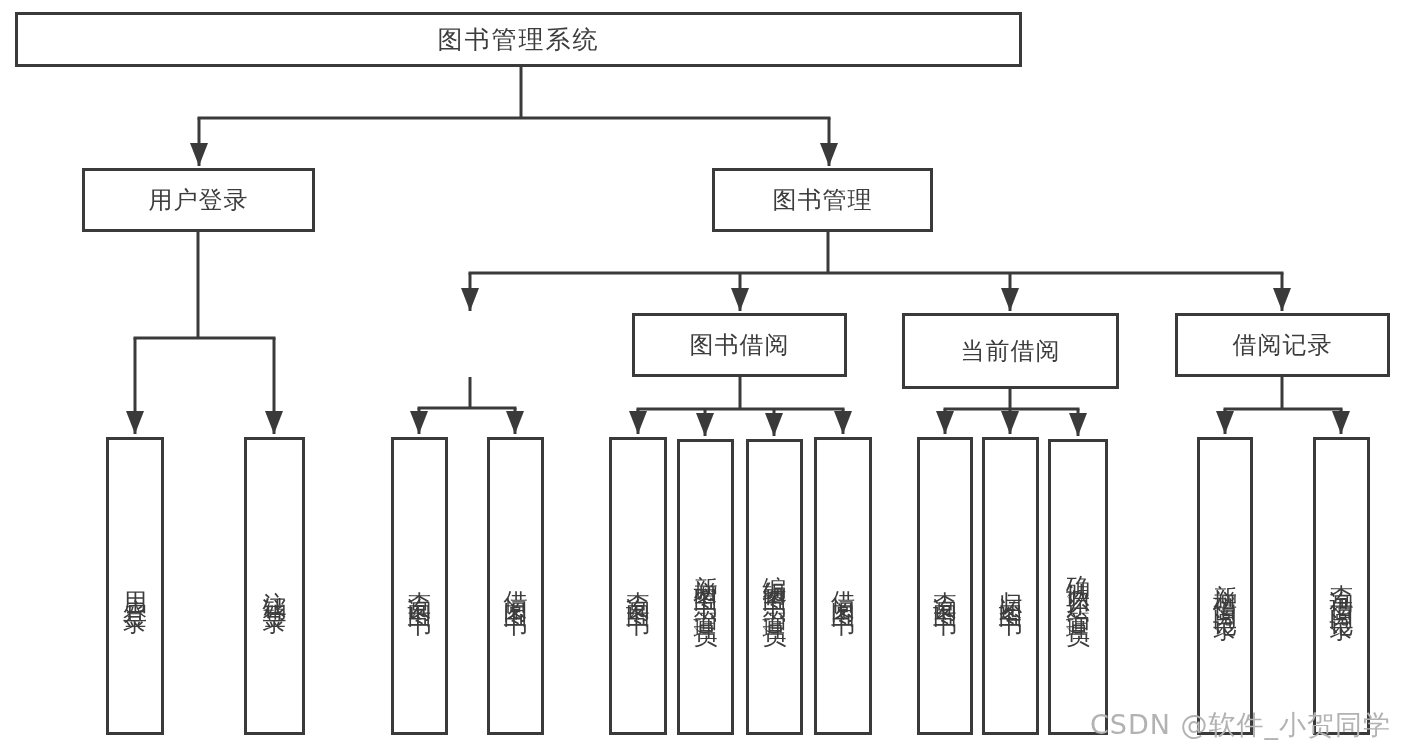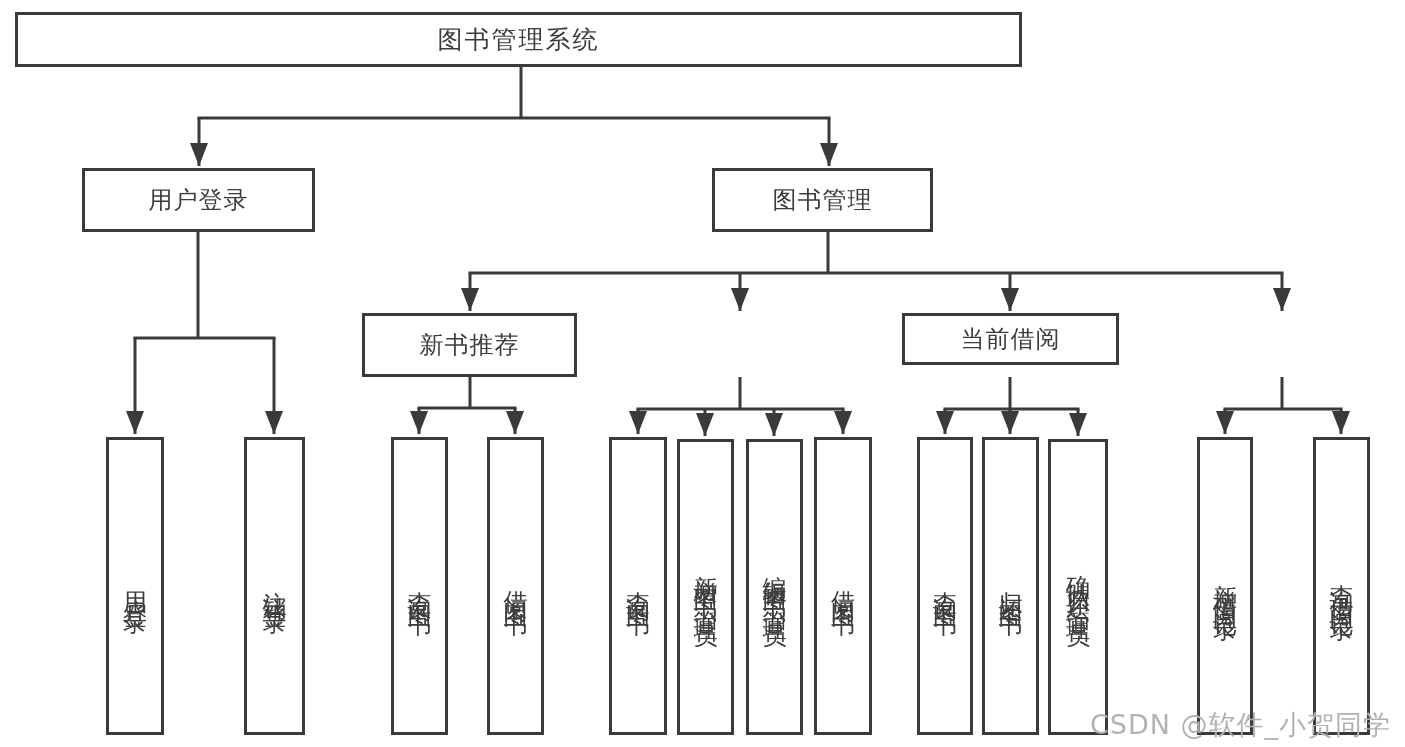--- a/index.html
+++ b/index.html
@@ -127,25 +127,28 @@
     <span class="lbl">图书管理系统</span>
   </div>
 
   <div class="node h" style="left:82px;top:168px;width:233px;height:64px">
     <span class="lbl">用户登录</span>
   </div>
   <div class="node h" style="left:712px;top:168px;width:221px;height:64px">
     <span class="lbl">图书管理</span>
   </div>
 
-  <div class="node h" style="left:362px;top:313px;width:215px;height:64px">
-    <span class="lbl">新书推荐</span>
+  <div class="node h" style="left:632px;top:313px;width:215px;height:64px">
+    <span class="lbl">图书借阅</span>
   </div>
-  <div class="node h" style="left:902px;top:313px;width:217px;height:52px">
+  <div class="node h" style="left:902px;top:313px;width:217px;height:76px">
     <span class="lbl">当前借阅</span>
+  </div>
+  <div class="node h" style="left:1175px;top:313px;width:215px;height:64px">
+    <span class="lbl">借阅记录</span>
   </div>
 
   <div class="node v" style="left:106px;top:437px;width:58px;height:298px">
     <span class="lbl">用户登录</span>
   </div>
   <div class="node v" style="left:244px;top:437px;width:61px;height:298px">
     <span class="lbl">注销登录</span>
   </div>
 
   <div class="node v" style="left:391px;top:437px;width:57px;height:298px">

